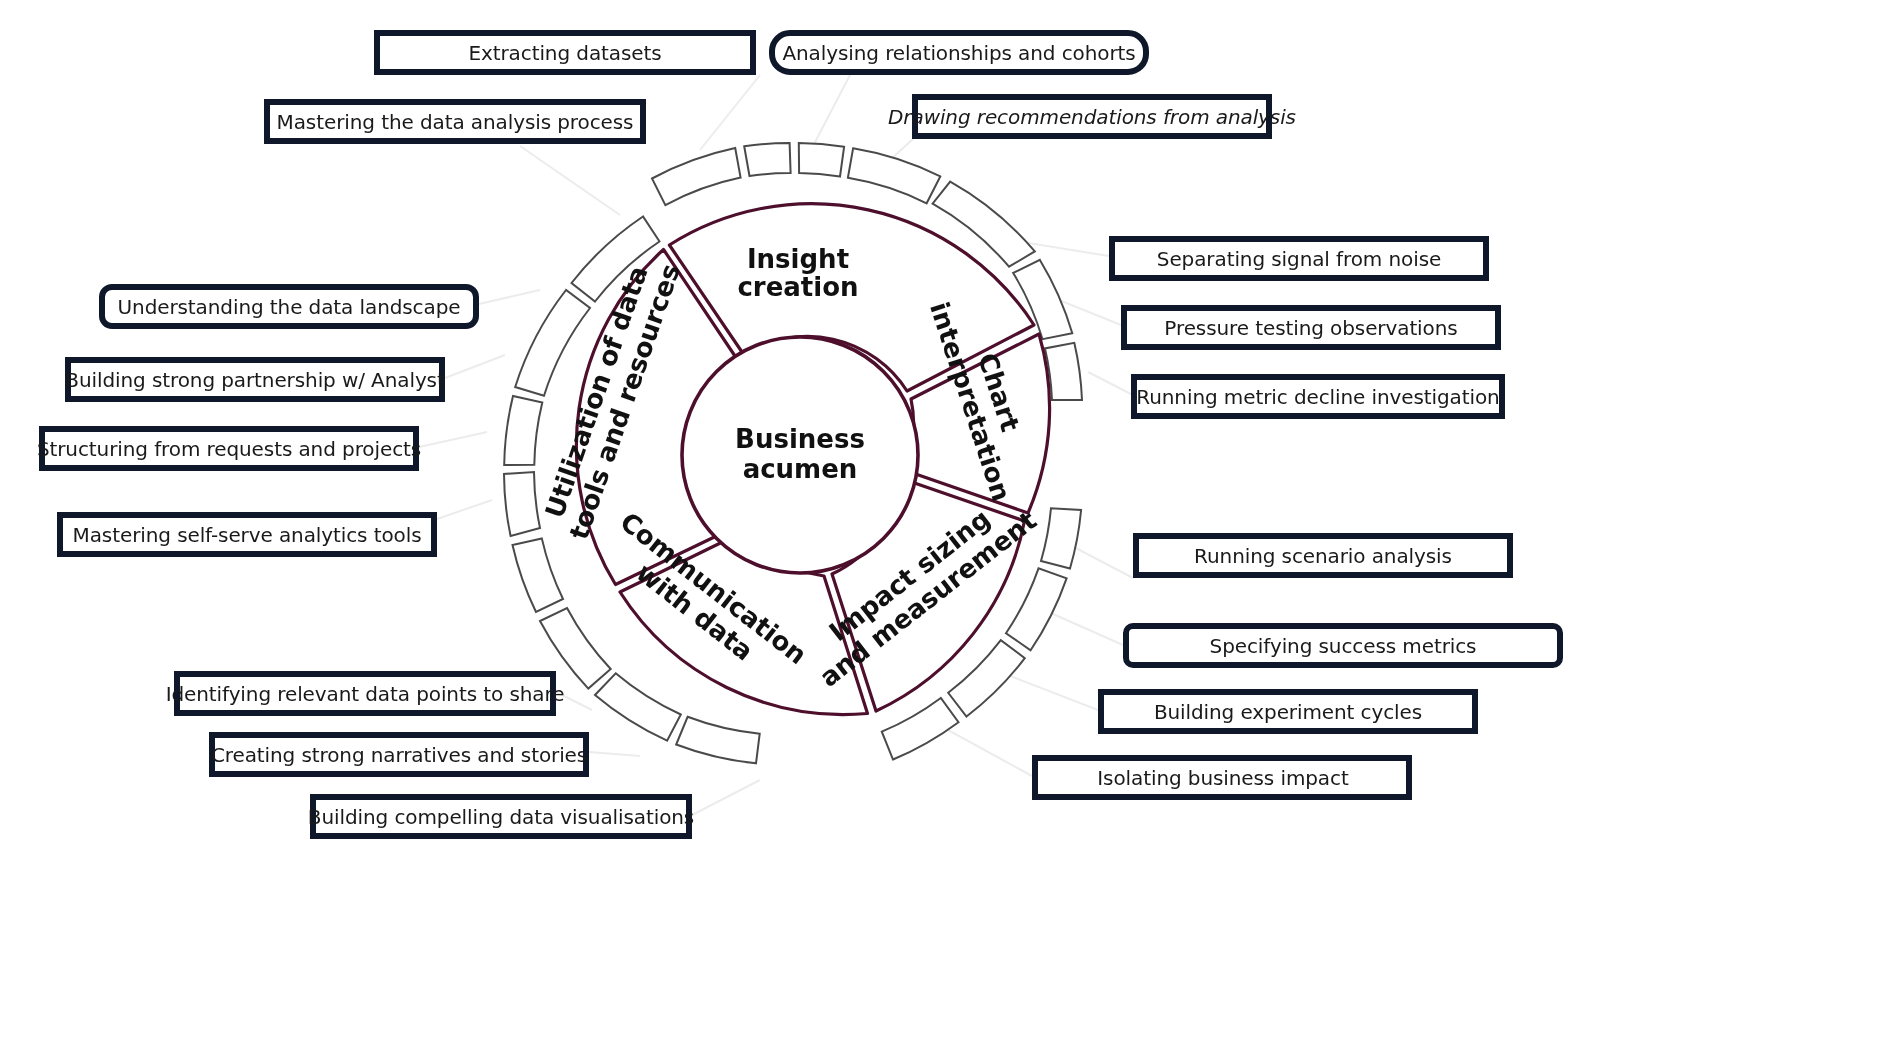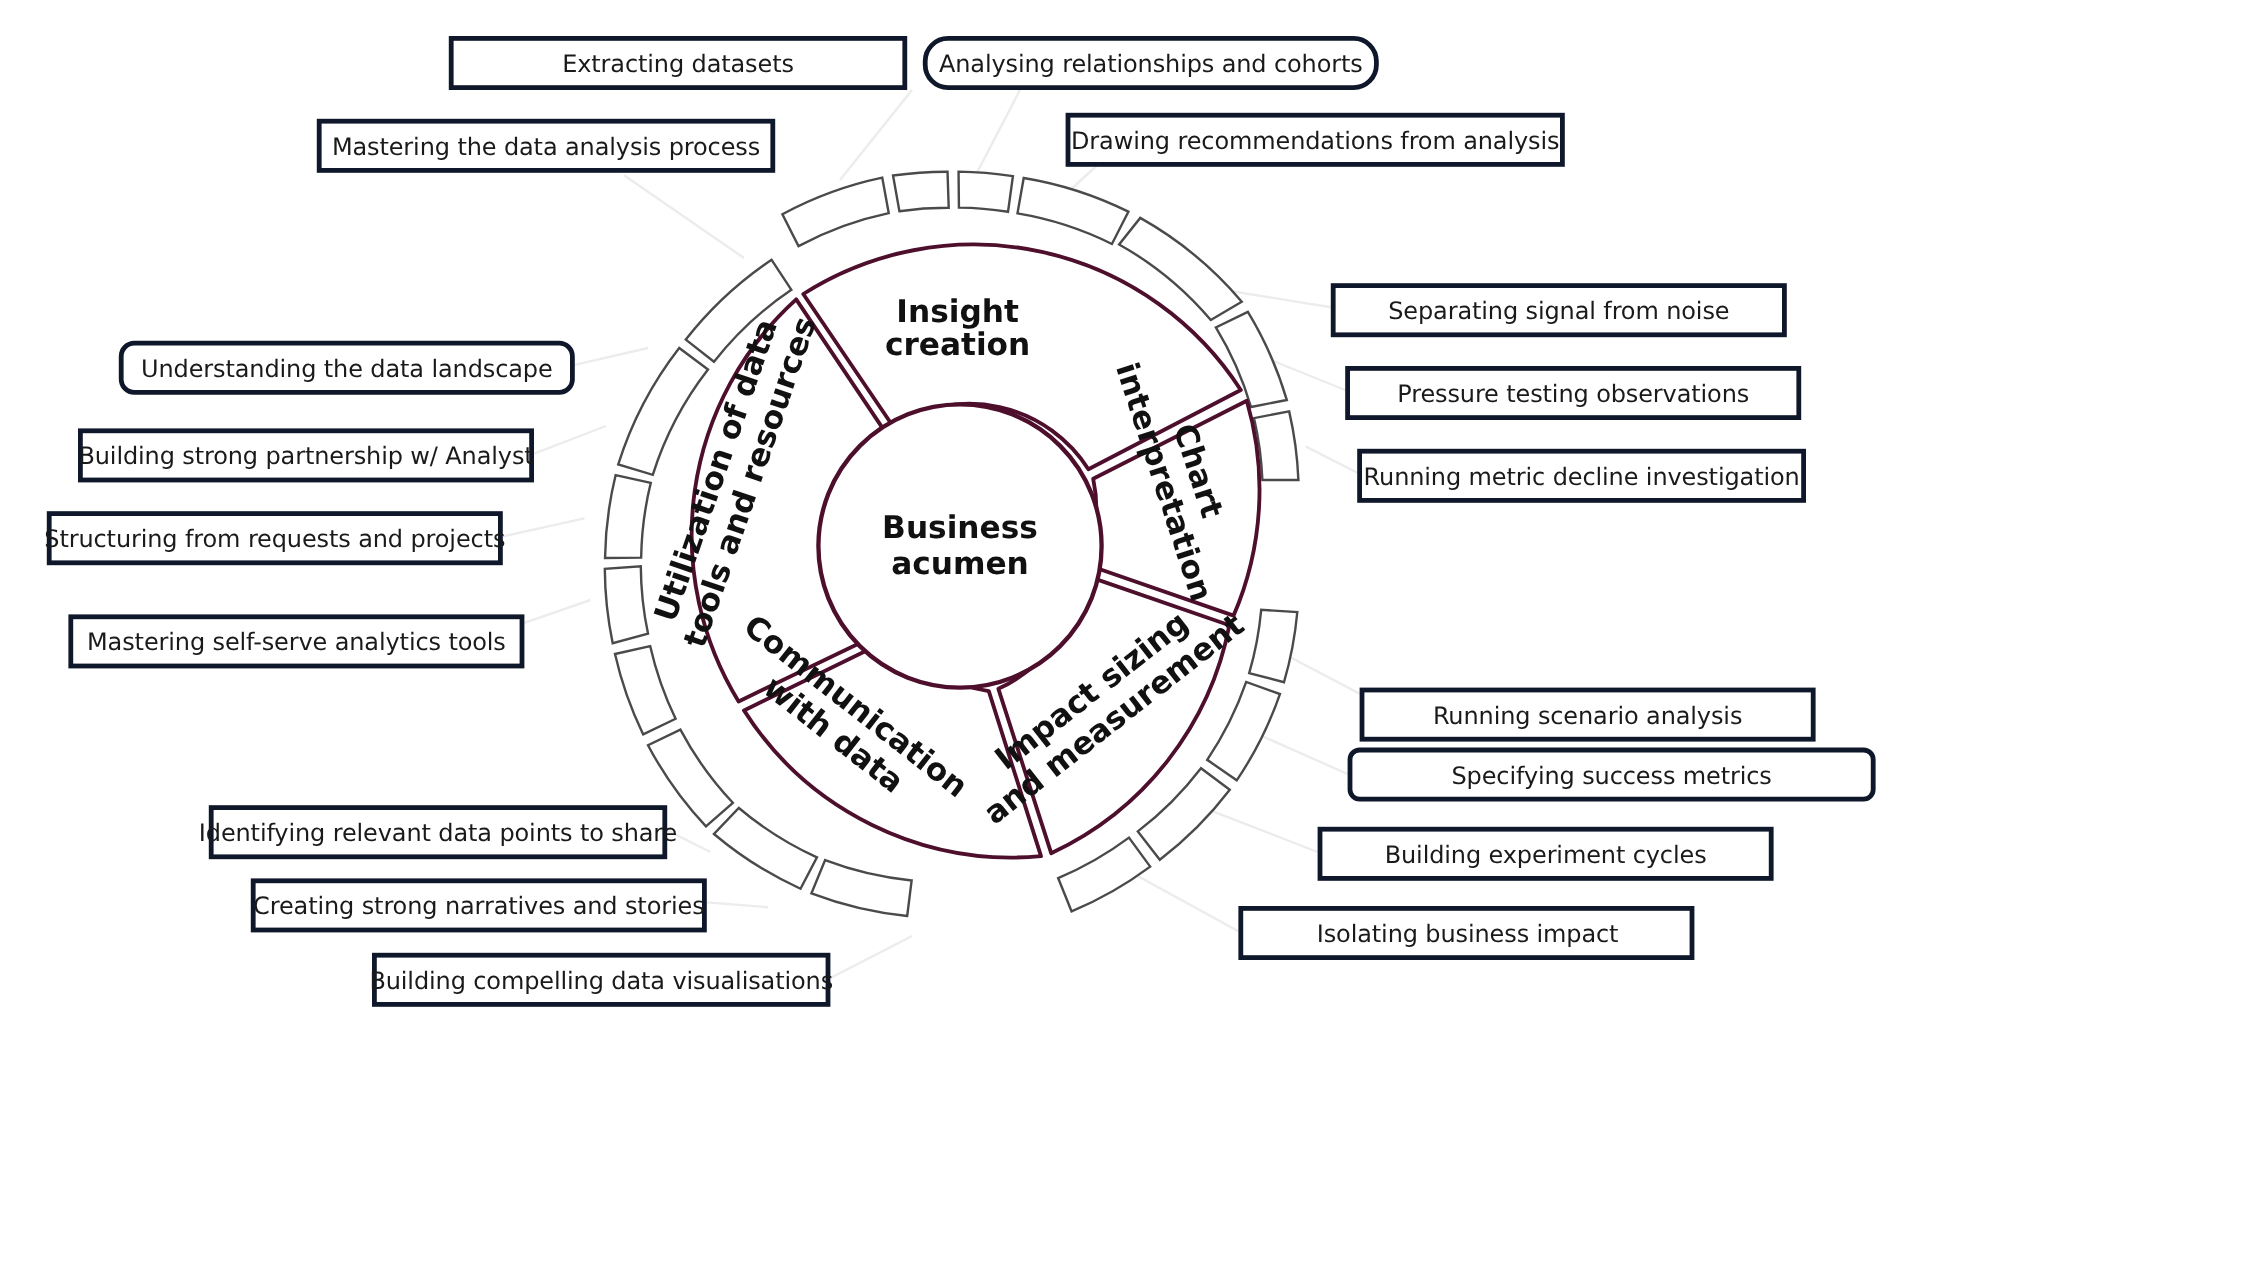--- a/index.html
+++ b/index.html
@@ -22,21 +22,21 @@
   #diagram-svg {
     position: absolute;
     left: 0;
     top: 0;
     width: 1878px;
     height: 1056px;
   }
   .label-box {
     position: absolute;
     box-sizing: border-box;
-    border: 4px solid #0f172a;
+    border: 6px solid #0f172a;
     background: #ffffff;
     display: flex;
     align-items: center;
     justify-content: center;
     color: #1a1a1a;
     font-size: 20px;
     font-family: "DejaVu Sans", "Liberation Sans", sans-serif;
     letter-spacing: -0.1px;
     line-height: 1.1;
     white-space: nowrap;
@@ -190,21 +190,21 @@
     </g>
   </svg>
 
   <div id="boxes">
       <div class="label-box" style="left: 374px; top: 30px; width: 382px; height: 45px;">
         <span>Extracting datasets</span>
       </div>
       <div class="label-box" style="left: 769px; top: 30px; width: 380px; height: 45px; border-radius: 21px;">
         <span>Analysing relationships and cohorts</span>
       </div>
-      <div class="label-box" style="left: 888px; top: 94px; width: 416px; height: 45px;">
+      <div class="label-box" style="left: 912px; top: 94px; width: 360px; height: 45px; font-style: italic;">
         <span>Drawing recommendations from analysis</span>
       </div>
       <div class="label-box" style="left: 264px; top: 99px; width: 382px; height: 45px;">
         <span>Mastering the data analysis process</span>
       </div>
       <div class="label-box" style="left: 1109px; top: 236px; width: 380px; height: 45px;">
         <span>Separating signal from noise</span>
       </div>
       <div class="label-box" style="left: 1121px; top: 305px; width: 380px; height: 45px;">
         <span>Pressure testing observations</span>
@@ -217,21 +217,21 @@
       </div>
       <div class="label-box" style="left: 65px; top: 357px; width: 380px; height: 45px;">
         <span>Building strong partnership w/ Analyst</span>
       </div>
       <div class="label-box" style="left: 39px; top: 426px; width: 380px; height: 45px;">
         <span>Structuring from requests and projects</span>
       </div>
       <div class="label-box" style="left: 57px; top: 496px; width: 380px; height: 45px; margin-top: 16px;">
         <span>Mastering self-serve analytics tools</span>
       </div>
-      <div class="label-box" style="left: 1133px; top: 573px; width: 380px; height: 45px;">
+      <div class="label-box" style="left: 1133px; top: 533px; width: 380px; height: 45px;">
         <span>Running scenario analysis</span>
       </div>
       <div class="label-box" style="left: 1123px; top: 623px; width: 440px; height: 45px; border-radius: 10px;">
         <span>Specifying success metrics</span>
       </div>
       <div class="label-box" style="left: 1098px; top: 689px; width: 380px; height: 45px;">
         <span>Building experiment cycles</span>
       </div>
       <div class="label-box" style="left: 1032px; top: 755px; width: 380px; height: 45px; padding-left: 12px;">
         <span>Isolating business impact</span>

